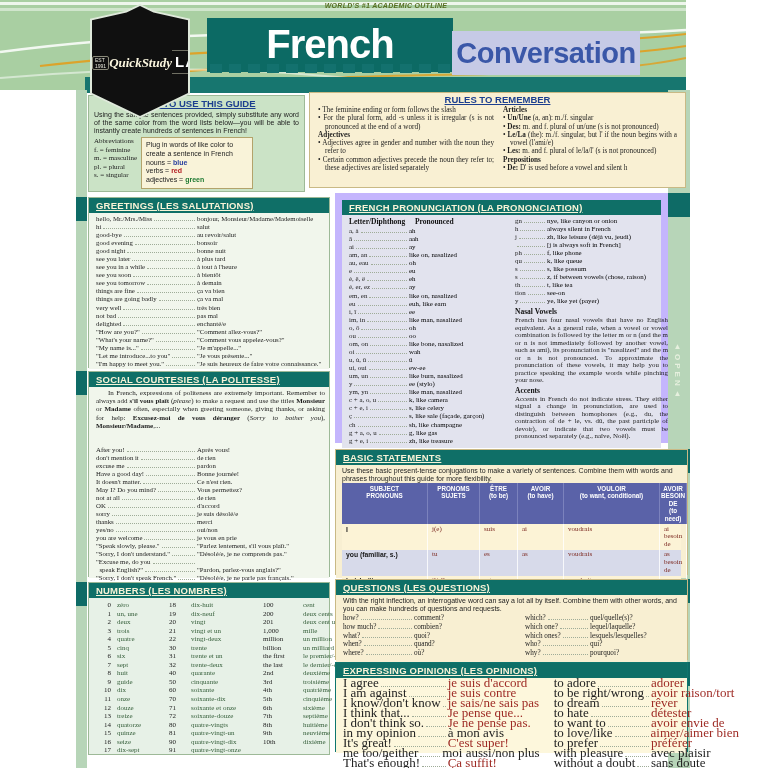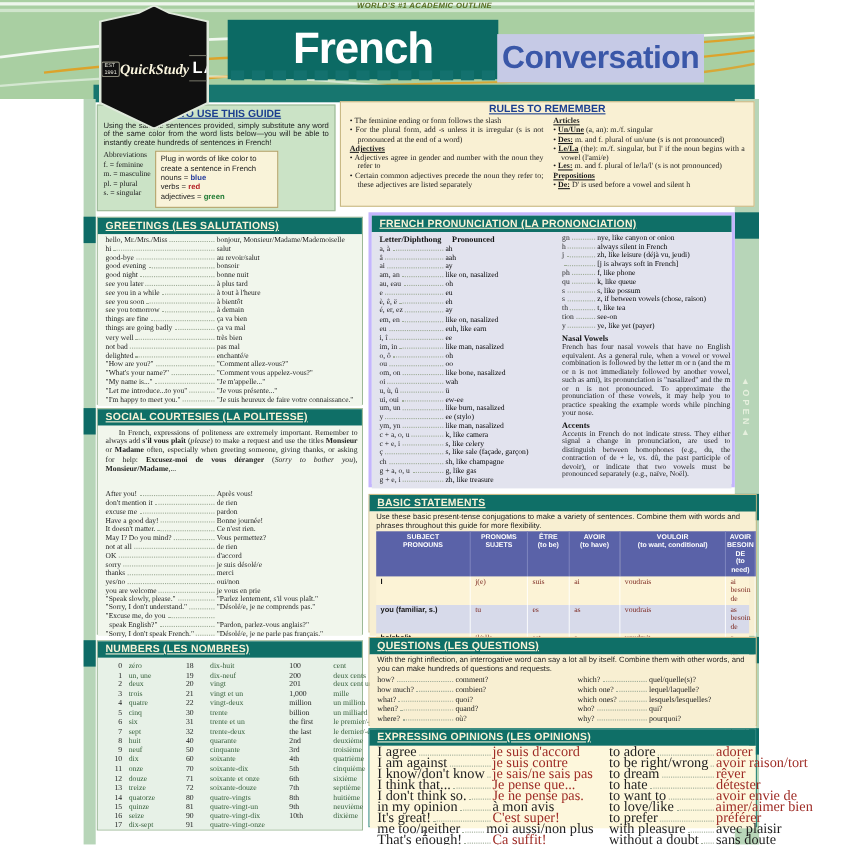--- a/index.html
+++ b/index.html
@@ -67,21 +67,21 @@
 
   
   .p-rules{left:309px;top:92px;width:377px;height:96px;background:#f9f0d3;border:1px solid #c9b985;padding:1px 8px;}
   .rules-cols{display:flex;gap:9px;}
   .rcol{font:7.2px/8.3px "Liberation Serif",serif;color:#1d1d1d;}
   .rcol-l{flex:0 0 176px;}
   .rcol-r{flex:1;}
   .rule{padding-left:7px;text-indent:-7px;text-align:justify;}
   .rule.bullet::before{content:"• ";}
   .rule.heading{font-weight:700;padding-left:0;text-indent:0;}
-  .rb{font-weight:700;text-decoration:underline;}
+  .rb{font-weight:700;}
 
   
   .p-greet{left:88px;top:197px;width:242px;height:171px;border:1px solid #9db997;}
   .g-body{background:#f1f6ec;height:154px;padding:2px 4px 0 7px;}
   .g-body .prow{font-size:6.8px;line-height:8.05px;}
   .g-body .fr{flex:0 0 128px;}
 
   .p-social{left:88px;top:371px;width:242px;height:206px;border:1px solid #9db997;}
   .s-body{background:#f1f6ec;height:189px;padding:2px 4px 0 7px;}
   .s-intro{font:7px/8.2px "Liberation Serif",serif;color:#1d1d1d;text-align:justify;text-indent:12px;margin-bottom:16px;}
@@ -92,21 +92,21 @@
   .n-body{position:relative;background:#e7f1e7;height:156px;}
   .ng{position:absolute;top:3px;}
   .ng .prow{font-size:7px;line-height:8.55px;}
   .num{display:inline-block;text-align:right;color:#222;}
   .nword{margin-left:6px;color:#37603c;}
   .ng1{left:8px;}  .ng1 .num{width:14px;}
   .ng2{left:80px;} .ng2 .num{width:16px;text-align:left;}
   .ng3{left:174px;}.ng3 .num{width:34px;text-align:left;}
 
   
-  .p-pron{left:335px;top:193px;width:333px;height:250px;border:3px solid #c4b5fd;}
+  .p-pron{left:335px;top:193px;width:333px;height:250px;border:7px solid #c4b5fd;}
   .pr-body{position:relative;background:#e2e3ee;height:233px;}
   .pr-h{position:absolute;left:7px;top:2px;font:700 7.5px "Liberation Serif",serif;color:#111;}
   .pr-h .h2{position:absolute;left:66px;top:0;width:60px;}
   .pr-left{position:absolute;left:7px;top:12px;width:160px;}
   .pr-left .prow{font-size:6.9px;line-height:8.07px;}
   .pr-left .pron{flex:0 0 100px;}
   .pr-right{position:absolute;left:173px;top:2px;width:153px;}
   .pr-right .prow{font-size:6.9px;line-height:8.0px;}
   .pr-right .pron{flex:0 0 121px;}
   .sub-h{font:700 7.5px/9px "Liberation Serif",serif;color:#111;margin-top:2px;}
@@ -493,21 +493,21 @@
           <div class="prow">
             <span class="num">7</span>
             <span class="nword">sept</span>
           </div>
           <div class="prow">
             <span class="num">8</span>
             <span class="nword">huit</span>
           </div>
           <div class="prow">
             <span class="num">9</span>
-            <span class="nword">neuf</span>
+            <span class="nword">guide</span>
           </div>
           <div class="prow">
             <span class="num">10</span>
             <span class="nword">dix</span>
           </div>
           <div class="prow">
             <span class="num">11</span>
             <span class="nword">onze</span>
           </div>
           <div class="prow">

